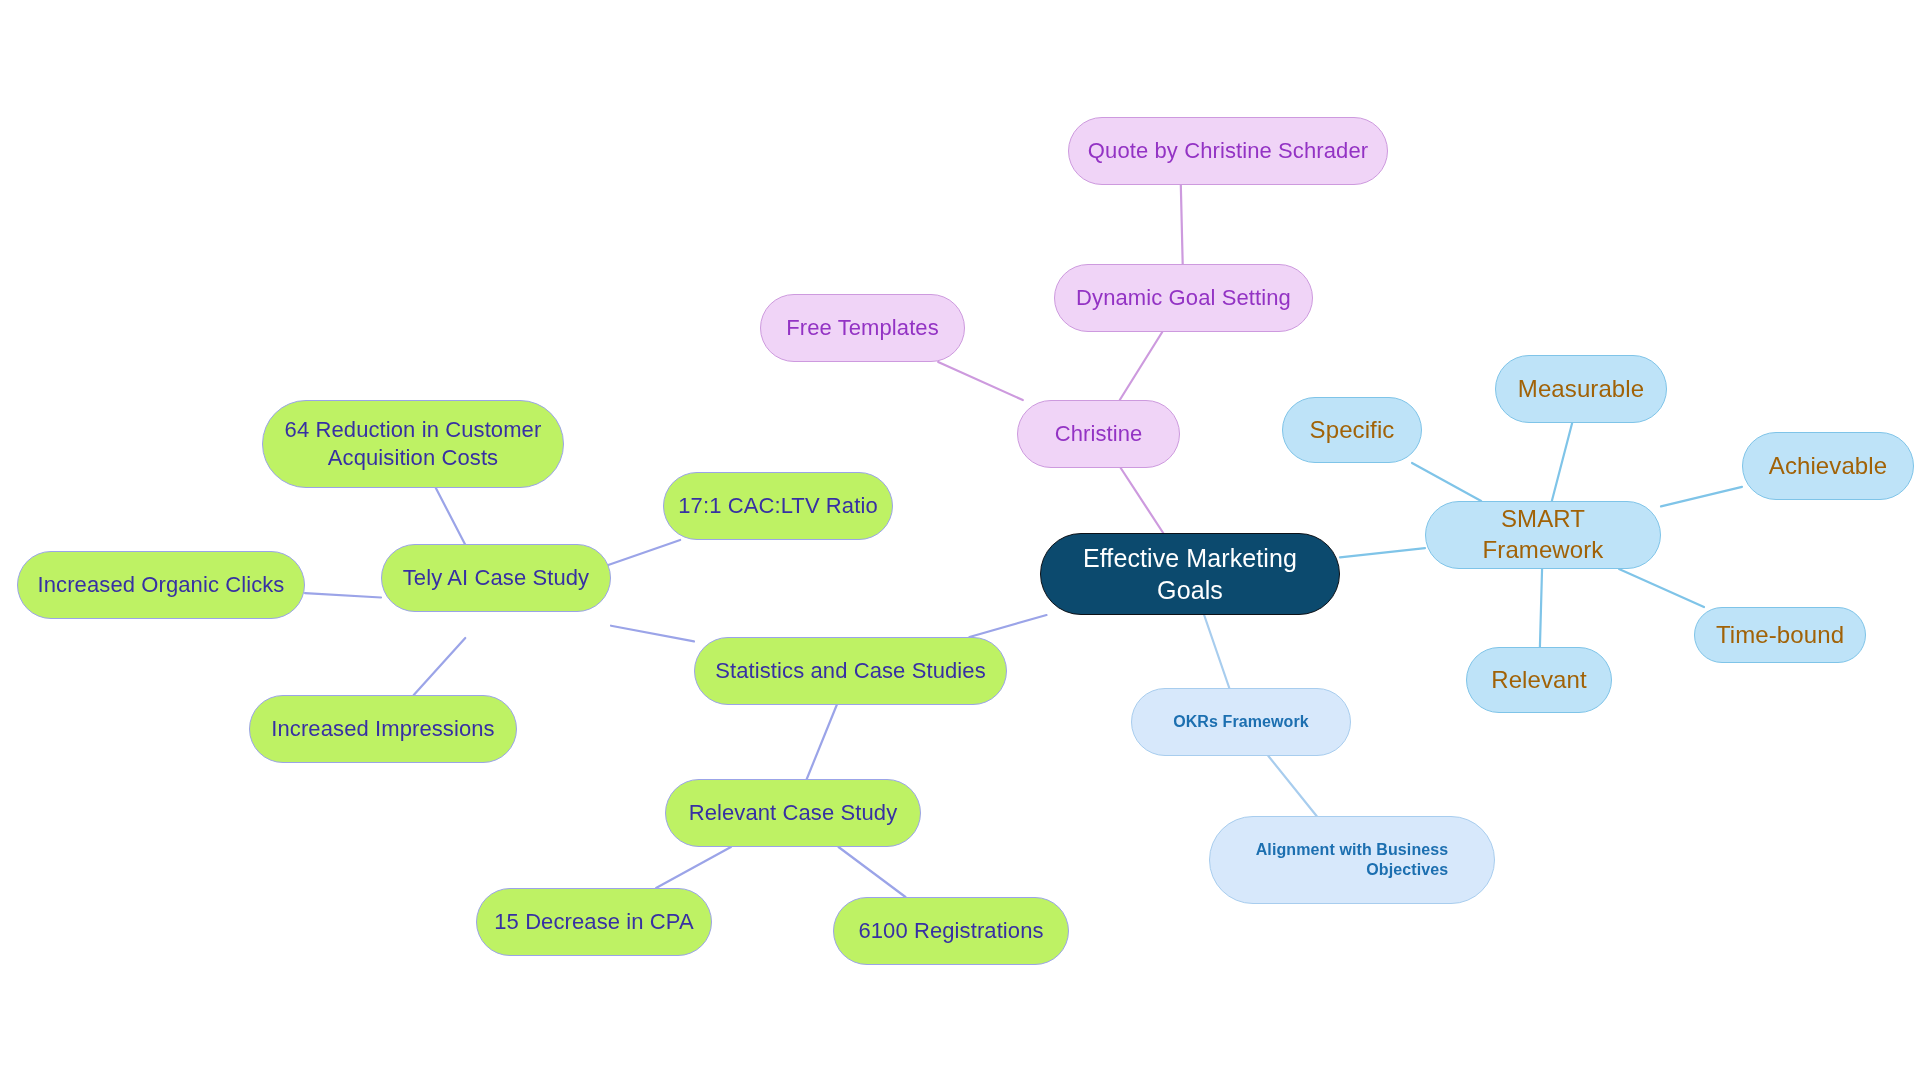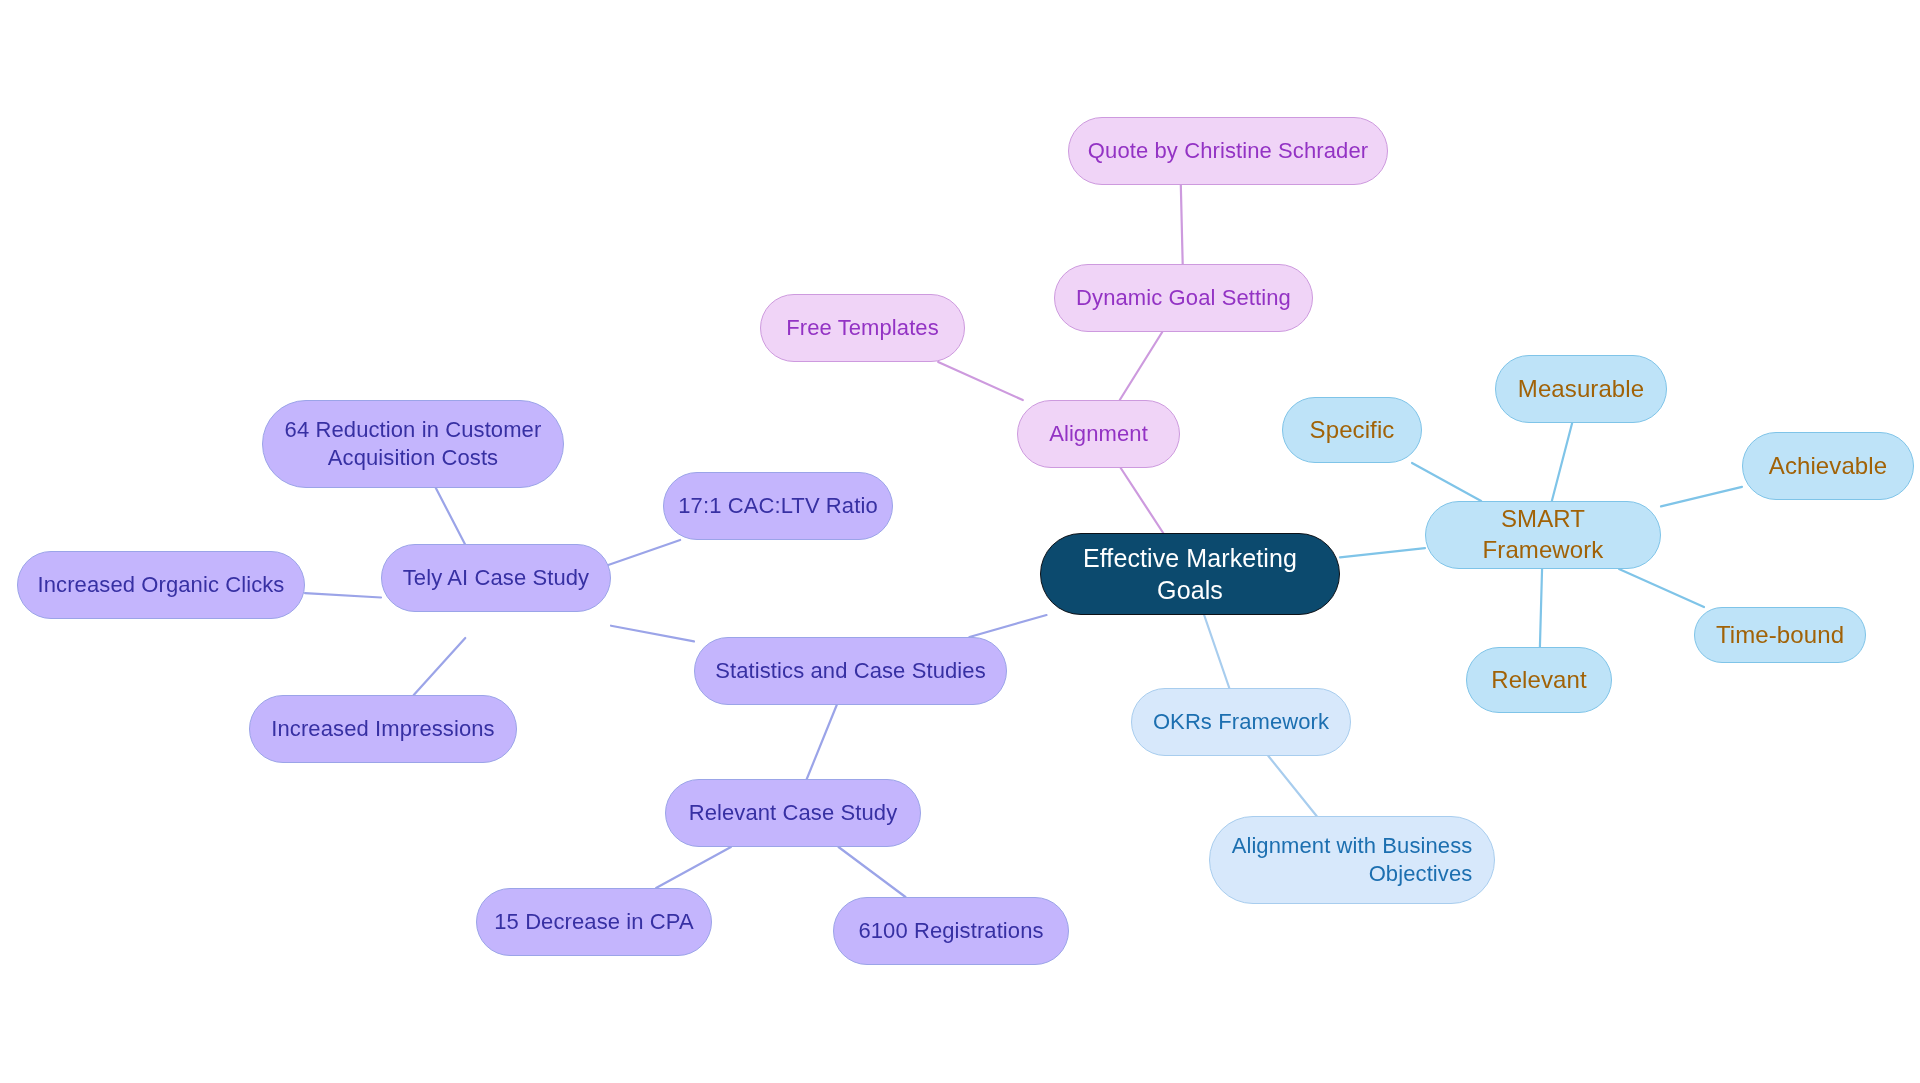--- a/index.html
+++ b/index.html
@@ -51,30 +51,31 @@
   .node-blue {
     background: #bee3f8;
     border-color: #7fc4e8;
     color: #a16207;
     font-size: 24px;
   }
   .node-paleblue {
     background: #d7e8fb;
     border-color: #a8cdee;
     color: #1c6fb0;
-    font-size: 22px;
+    font-size: 16px;
+    font-weight: bold;
   }
   .node-purple {
     background: #f0d4f7;
     border-color: #cd9ade;
     color: #9333c4;
     font-size: 22px;
   }
   .node-periwinkle {
-    background: #c4b5fd;
+    background: #bef264;
     border-color: #9ba4e8;
     color: #3730a3;
     font-size: 22px;
   }
 </style>
 </head>
 <body>
 
 <div id="canvas">
   <svg id="edge-layer" viewBox="0 0 1920 1083">
@@ -104,21 +105,21 @@
       <div class="node node-root" style="left: 1040px; top: 533px; width: 300px; height: 82px;">Effective Marketing Goals</div>
       <div class="node node-blue" style="left: 1425px; top: 501px; width: 236px; height: 68px;">SMART Framework</div>
       <div class="node node-blue" style="left: 1282px; top: 397px; width: 140px; height: 66px;">Specific</div>
       <div class="node node-blue" style="left: 1495px; top: 355px; width: 172px; height: 68px;">Measurable</div>
       <div class="node node-blue" style="left: 1742px; top: 432px; width: 172px; height: 68px;">Achievable</div>
       <div class="node node-blue" style="left: 1694px; top: 607px; width: 172px; height: 56px;">Time-bound</div>
       <div class="node node-blue" style="left: 1466px; top: 647px; width: 146px; height: 66px;">Relevant</div>
       <div class="node node-paleblue" style="left: 1131px; top: 688px; width: 220px; height: 68px;">OKRs Framework</div>
       <div class="node node-paleblue" style="left: 1209px; top: 816px; width: 286px; height: 88px; text-align: right;">Alignment with Business
 Objectives</div>
-      <div class="node node-purple" style="left: 1017px; top: 400px; width: 163px; height: 68px;">Alignment</div>
+      <div class="node node-purple" style="left: 1017px; top: 400px; width: 163px; height: 68px;">Christine</div>
       <div class="node node-purple" style="left: 760px; top: 294px; width: 205px; height: 68px;">Free Templates</div>
       <div class="node node-purple" style="left: 1054px; top: 264px; width: 259px; height: 68px;">Dynamic Goal Setting</div>
       <div class="node node-purple" style="left: 1068px; top: 117px; width: 320px; height: 68px;">Quote by Christine Schrader</div>
       <div class="node node-periwinkle" style="left: 694px; top: 637px; width: 313px; height: 68px;">Statistics and Case Studies</div>
       <div class="node node-periwinkle" style="left: 381px; top: 544px; width: 230px; height: 68px;">Tely AI Case Study</div>
       <div class="node node-periwinkle" style="left: 262px; top: 400px; width: 302px; height: 88px;">64 Reduction in Customer
 Acquisition Costs</div>
       <div class="node node-periwinkle" style="left: 663px; top: 472px; width: 230px; height: 68px;">17:1 CAC:LTV Ratio</div>
       <div class="node node-periwinkle" style="left: 17px; top: 551px; width: 288px; height: 68px;">Increased Organic Clicks</div>
       <div class="node node-periwinkle" style="left: 249px; top: 695px; width: 268px; height: 68px;">Increased Impressions</div>

